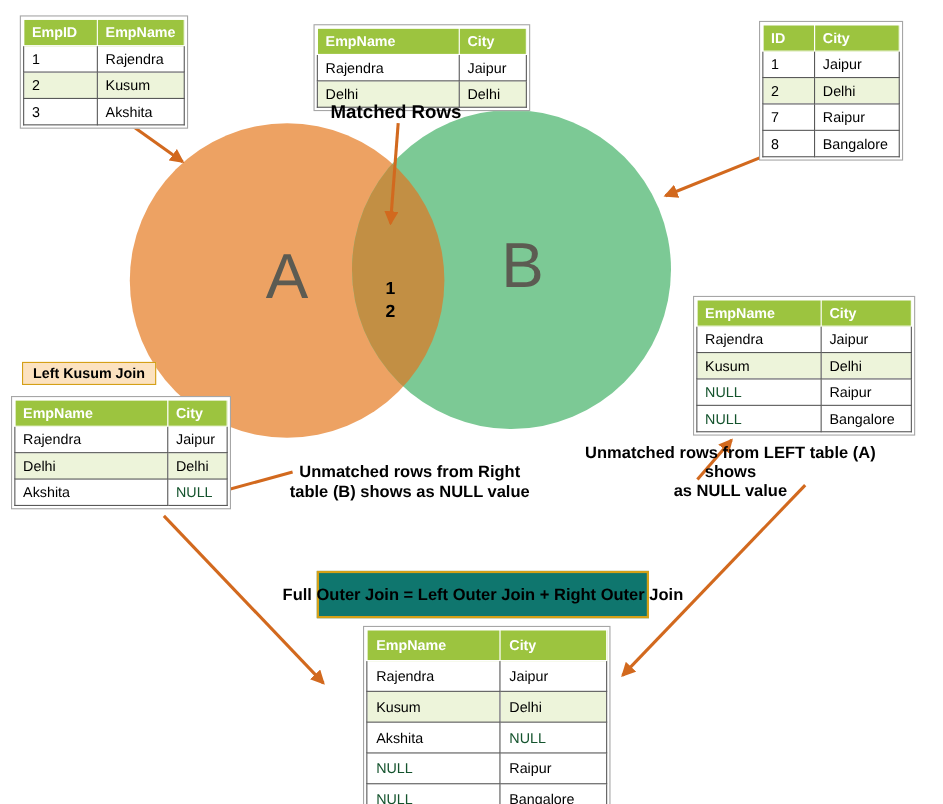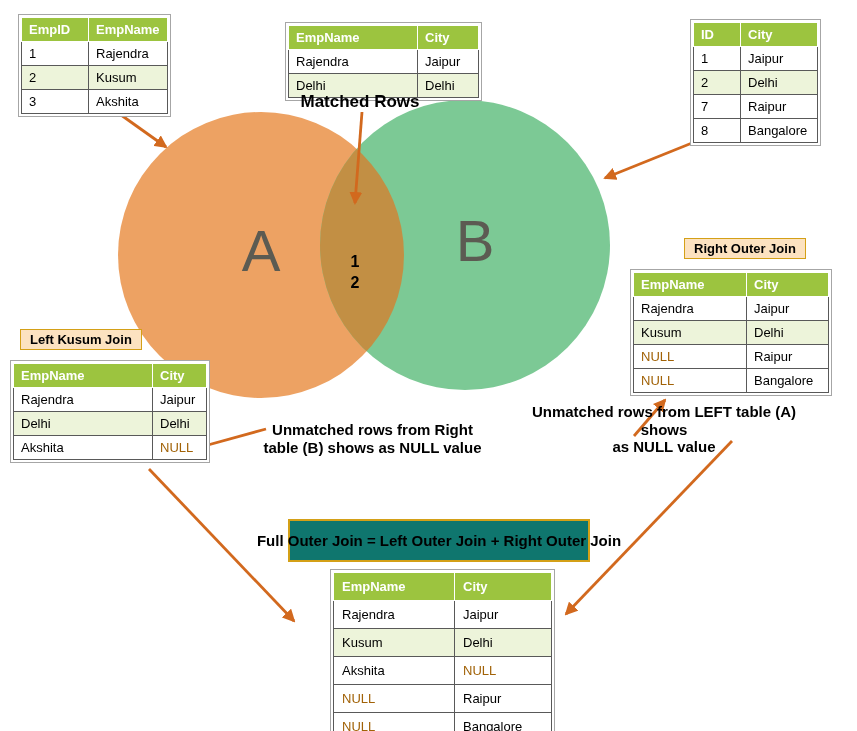--- a/index.html
+++ b/index.html
@@ -9,21 +9,21 @@
   }
   svg{display:block;}
   .layer{position:absolute;left:0;top:0;}
 
   
   .tbl{position:absolute;background:#fff;border:1px solid #a6a6a6;padding:2px;box-sizing:border-box;z-index:3;}
   .tbl table{border-collapse:collapse;width:100%;font-size:13px;table-layout:fixed;}
   .tbl th{background:#9cc43f;color:#fff;text-align:left;font-weight:bold;padding:4px 7px;border:1px solid #fff;}
   .tbl td{padding:4px 7px;border:1px solid #595959;background:transparent;overflow:hidden;white-space:nowrap;}
   .tbl tbody tr:nth-child(2) td{background:#edf4da;}
-  .tbl td.null{color:#a16207;}
+  .tbl td.null{color:#14532d;}
   .tbl-lg th,.tbl-lg td{padding:6px 8px;}
 
   .tbl-a{left:18px;top:14px;width:153px;}           .tbl-a th:first-child{width:52px;}
   .tbl-matched{left:285px;top:22px;width:197px;}    .tbl-matched th:first-child{width:114px;}
   .tbl-b{left:690px;top:19px;width:131px;}          .tbl-b th:first-child{width:32px;}
   .tbl-left{left:10px;top:360px;width:200px;}       .tbl-left th:first-child{width:124px;}
   .tbl-right{left:630px;top:269px;width:202px;}     .tbl-right th:first-child{width:98px;}
   .tbl-full{left:330px;top:569px;width:225px;}      .tbl-full th:first-child{width:104px;}
 
   
@@ -231,21 +231,20 @@
             <td class="null">NULL</td>
             <td>Bangalore</td>
           </tr>
         </tbody>
       </table>
     </div>
 
   <div class="note note-matched">Matched Rows</div>
 
   <div class="join-label lbl-left">Left Kusum Join</div>
-  <div class="join-label lbl-right">Right Outer Join</div>
 
   <div class="note note-unmatched-right">
     <div>Unmatched rows from Right</div>
     <div>table (B) shows as NULL value</div>
   </div>
 
   <div class="note note-unmatched-left">
     <div>Unmatched rows from LEFT table (A) shows</div>
     <div>as NULL value</div>
   </div>

